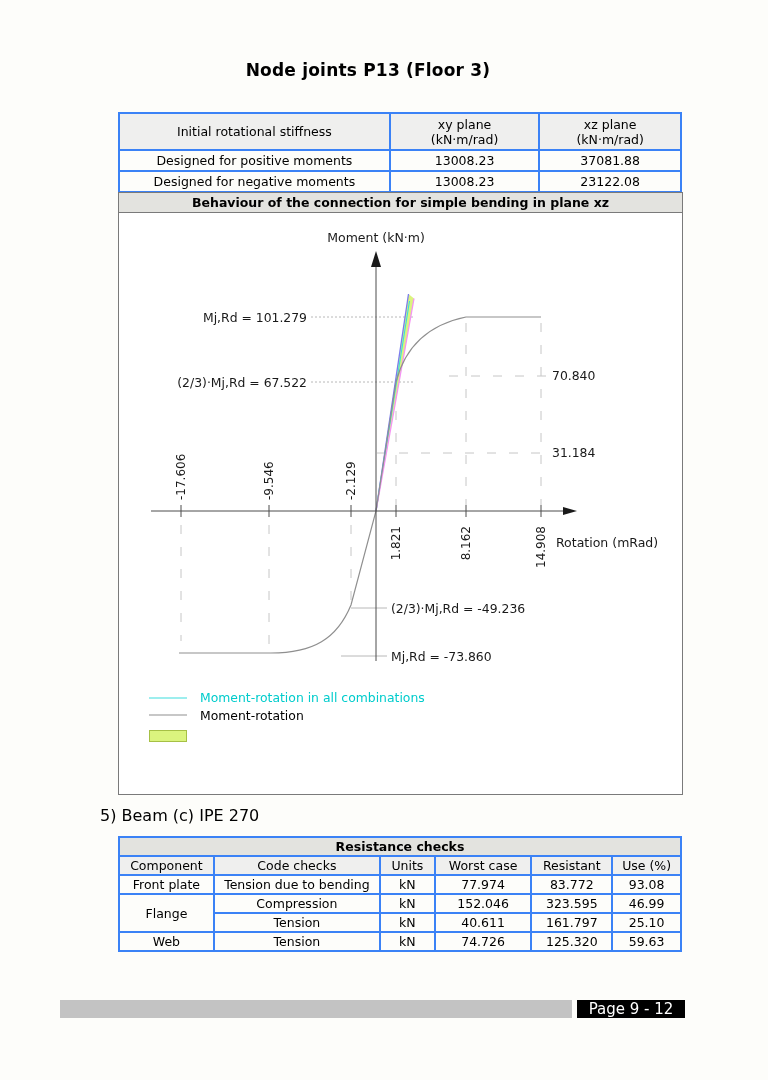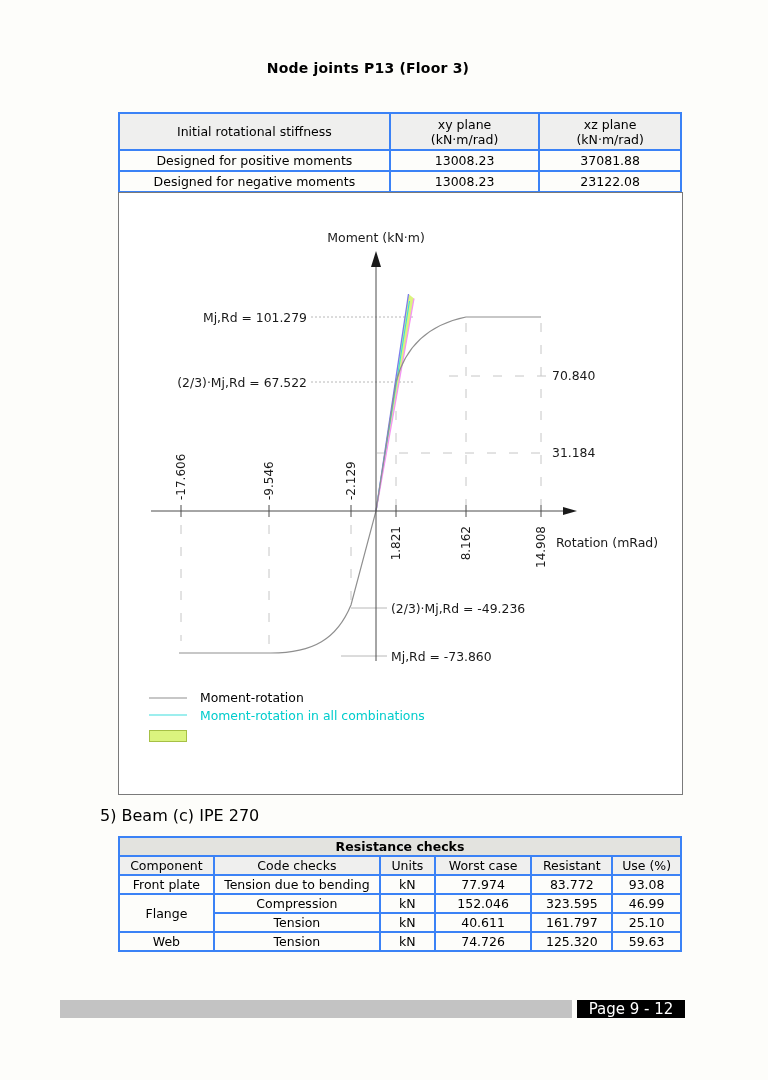--- a/index.html
+++ b/index.html
@@ -2,21 +2,21 @@
 <html><head>
 <meta charset="utf-8">
 <style>
   html,body { margin:0; padding:0; background:#fff; }
   .page {
     position:relative; width:768px; height:1080px; background:#fdfdfa;
     font-family:"DejaVu Sans","Liberation Sans",sans-serif; color:#000; overflow:hidden;
   }
   .doc-title {
     position:absolute; top:60px; left:0; width:736px; text-align:center;
-    font-size:14px; font-weight:bold; letter-spacing:.2px;
+    font-size:17px; font-weight:bold; letter-spacing:.2px;
   }
   
   table { border-collapse:collapse; font-size:12.5px; }
   .tbl { position:absolute; left:118px; width:564px; }
   .tbl td, .tbl th { border:2px solid #3b82f6; text-align:center; padding:0 4px; font-weight:normal; }
   .tbl .hdr { background:#efefee; }
   .tbl .ttl { background:#e3e3df; font-weight:bold;margin-left:21px; }
   #stiffness-table { top:112px; }
   #stiffness-table th { height:35px; }
   #stiffness-table td { height:19px; }
@@ -79,20 +79,21 @@
     </tr>
     <tr>
       <td>Designed for negative moments</td>
       <td>13008.23</td>
       <td>23122.08</td>
     </tr>
   </tbody>
     </table>
 
   <div class="chart-panel">
+    <div class="chart-panel-title">Behaviour of the connection for simple bending in plane xz</div>
 
     <svg class="plot" width="562" height="495" viewBox="0 0 562 495">
 
       <g stroke="#c6c6c6" stroke-width="1" stroke-dasharray="9,13">
         <line x1="62" y1="312" x2="62" y2="428"></line>
         <line x1="150" y1="312" x2="150" y2="436"></line>
         <line x1="232" y1="312" x2="232" y2="388"></line>
         <line x1="277" y1="176" x2="277" y2="292"></line>
         <line x1="347" y1="110" x2="347" y2="292"></line>
         <line x1="422" y1="110" x2="422" y2="292"></line>
@@ -143,29 +144,29 @@
         <text transform="rotate(-90 236 287)" x="236" y="287" text-anchor="start">-2.129</text>
         <text transform="rotate(-90 281 313)" x="281" y="313" text-anchor="end">1.821</text>
         <text transform="rotate(-90 351 313)" x="351" y="313" text-anchor="end">8.162</text>
         <text transform="rotate(-90 426 313)" x="426" y="313" text-anchor="end">14.908</text>
       </g>
     </svg>
 
     <div class="legend">
       <div class="legend-row">
         <svg class="legend-sample" width="38" height="4">
+          <line x1="0" y1="2" x2="38" y2="2" stroke-width="1.2" stroke="#3cdede"></line>
+          </svg>
+        <span style="color: rgb(0, 204, 204);">Moment-rotation in all combinations</span>
+      </div>
+      <div class="legend-row">
+        <svg class="legend-sample" width="38" height="4">
           <line x1="0" y1="2" x2="38" y2="2" stroke-width="1.2" stroke="#8f8f8f"></line>
           </svg>
         <span style="color: rgb(0, 0, 0);">Moment-rotation</span>
-      </div>
-      <div class="legend-row">
-        <svg class="legend-sample" width="38" height="4">
-          <line x1="0" y1="2" x2="38" y2="2" stroke-width="1.2" stroke="#3cdede"></line>
-          </svg>
-        <span style="color: rgb(0, 204, 204);">Moment-rotation in all combinations</span>
       </div>
       <div class="legend-row area">
         <svg class="legend-sample" width="38" height="12">
           <rect x="0.5" y="0.5" width="37" height="11" stroke-width="1" fill="#dbf47e" stroke="#a6c045"></rect>
           </svg>
       </div>
     </div>
   </div>
 
   <div class="beam-heading">5) Beam (c) IPE 270</div>

